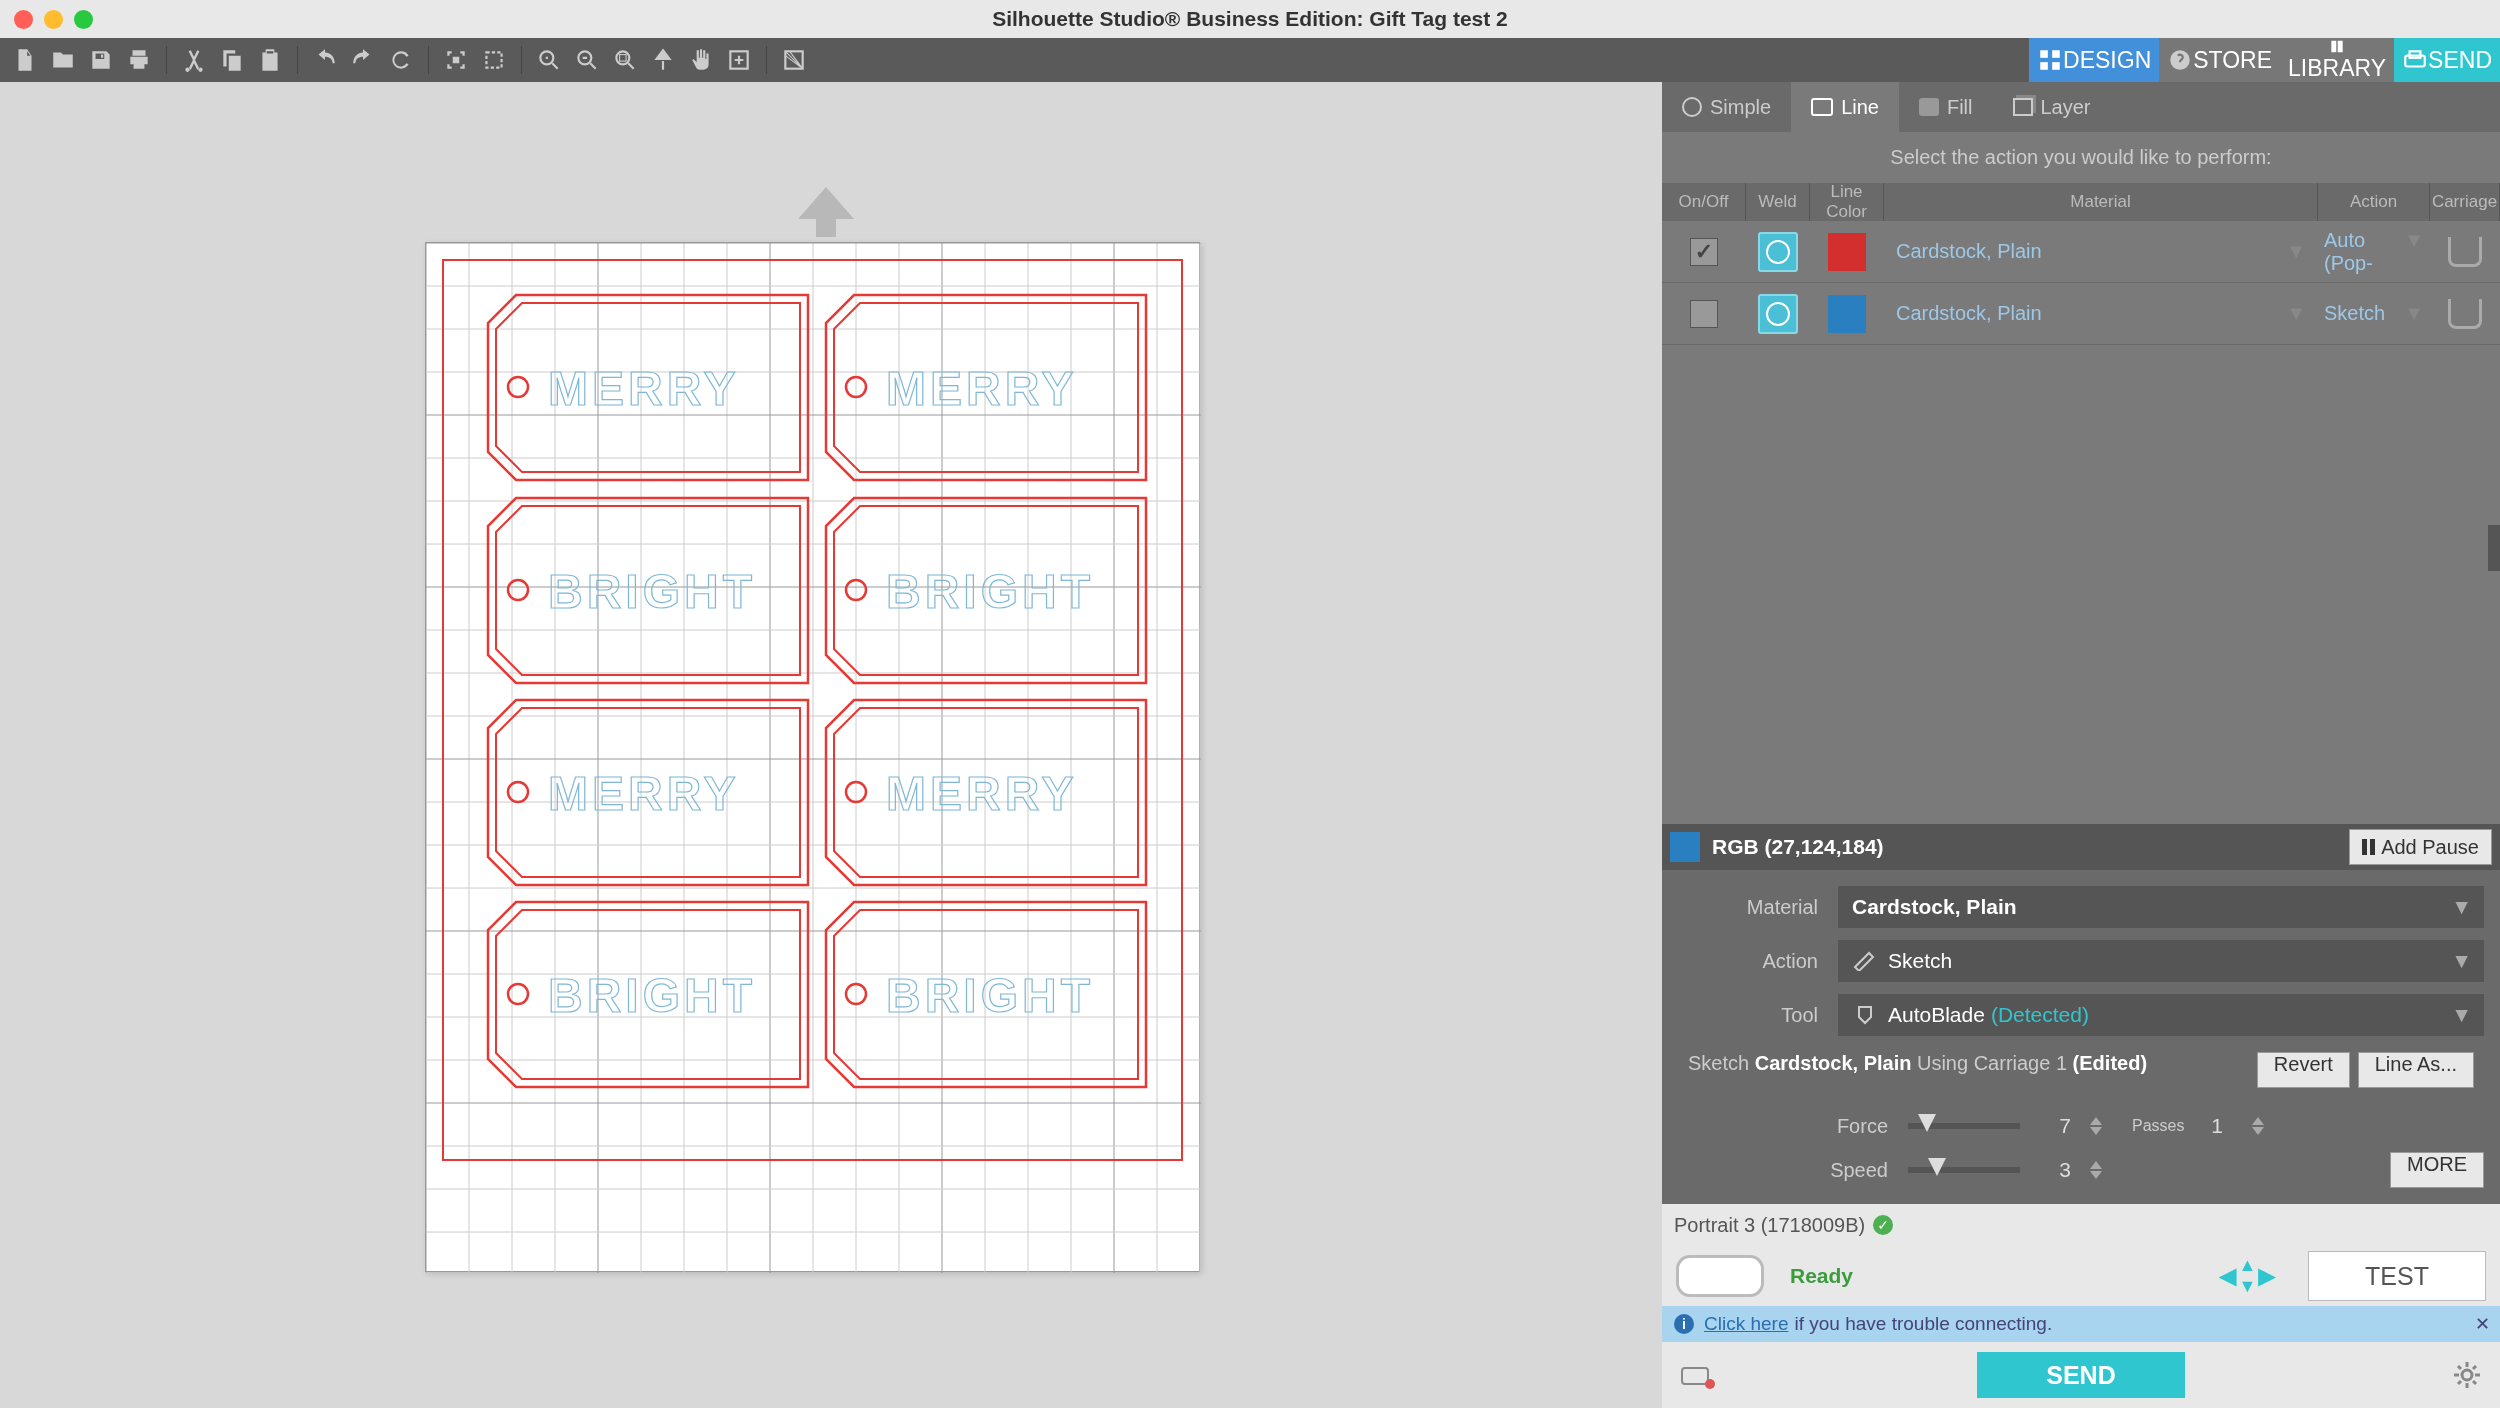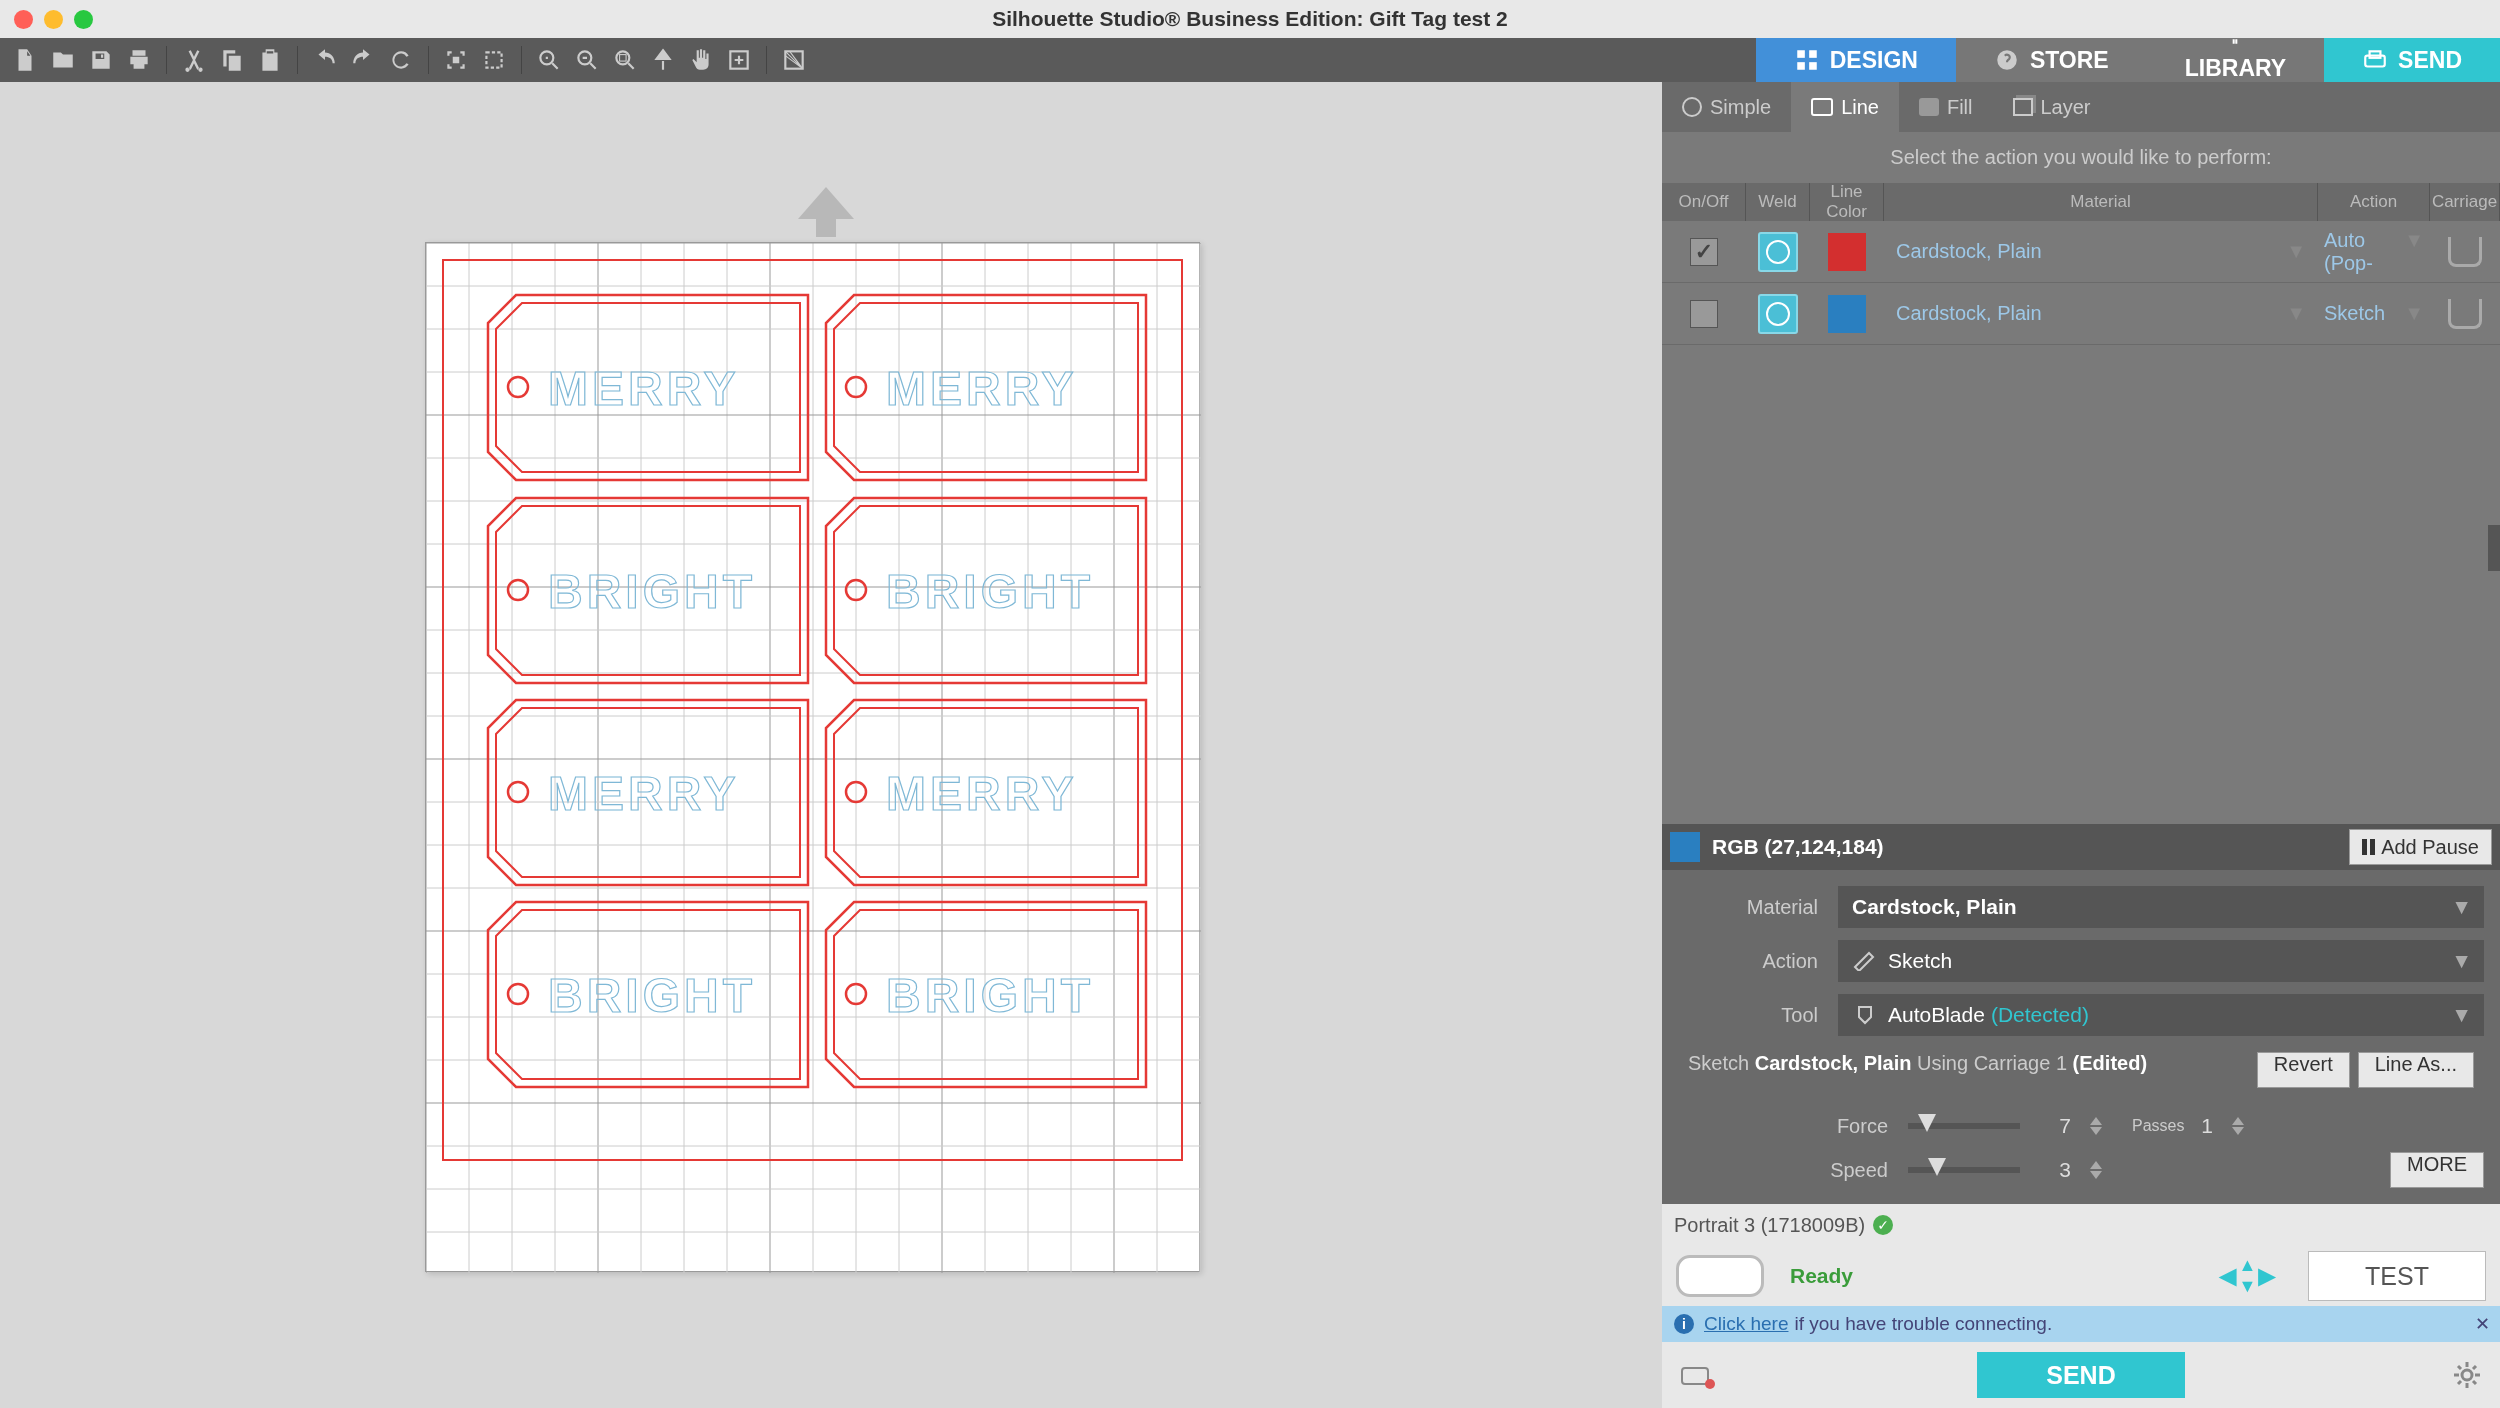--- a/index.html
+++ b/index.html
@@ -11,21 +11,21 @@
 .tl { width: 19px; height: 19px; border-radius: 50%; }
 .tl.r { background: #ff5f57; } .tl.y { background: #febc2e; } .tl.g { background: #28c840; }
 .title { position: absolute; left: 50%; transform: translateX(-50%); font-size: 21px; font-weight: 600; color: #333; }
 
 .toolbar { height: 44px; background: #5a5a5a; display: flex; align-items: center; justify-content: space-between; }
 .tb-left { display: flex; align-items: center; gap: 4px; padding-left: 8px; }
 .tb-ico { width: 34px; height: 34px; display: flex; align-items: center; justify-content: center; color: #ccc; cursor: pointer; }
 .tb-ico svg { width: 26px; height: 26px; fill: #ccc; }
 .tb-sep { width: 1px; height: 28px; background: #444; margin: 0 6px; }
 .tb-right { display: flex; height: 100%; }
-.big-tab { height: 100%; display: flex; align-items: center; gap: 10px; padding: 0 38px; font-size: 23px; font-weight: 700; color: #fff; cursor: pointer; }
+.big-tab { height: 100%; display: flex; align-items: center; padding: 0 8px; font-size: 23px; font-weight: 400; color: #fff; cursor: pointer; }
 .big-tab.design { background: #4290d9; }
 .big-tab.store { background: #777; }
 .big-tab.library { background: #777; flex-direction: column; }
 .big-tab.send { background: #30c6d0; }
 .big-tab svg { width: 26px; height: 26px; fill: #fff; }
 
 .main { display: flex; height: calc(1408px - 38px - 44px); }
 .canvas-area { flex: 1; background: #d8d8d8; position: relative; overflow: hidden; }
 .arrow-up { position: absolute; left: 798px; top: 105px; width: 0; height: 0; border-left: 28px solid transparent; border-right: 28px solid transparent; border-bottom: 32px solid #b8b8b8; }
 .arrow-up::after { content: ''; position: absolute; left: -10px; top: 32px; width: 20px; height: 18px; background: #b8b8b8; }
@@ -90,21 +90,21 @@
 .sliders { background: #6a6a6a; padding: 6px 16px 12px; }
 .sl-row { display: flex; align-items: center; height: 44px; }
 .sl-lbl { width: 230px; text-align: right; padding-right: 20px; color: #ccc; font-size: 20px; }
 .sl-track { width: 112px; height: 6px; background: #555; position: relative; margin-right: 20px; }
 .sl-thumb { position: absolute; top: -9px; width: 0; height: 0; border-left: 9px solid transparent; border-right: 9px solid transparent; border-top: 18px solid #ddd; }
 .sl-num { width: 50px; text-align: center; color: #ddd; font-size: 21px; }
 .sl-spin { display: flex; flex-direction: column; gap: 2px; margin-right: 30px; }
 .sl-spin span { width: 0; height: 0; border-left: 6px solid transparent; border-right: 6px solid transparent; cursor: pointer; }
 .sl-spin .up { border-bottom: 8px solid #aaa; }
 .sl-spin .dn { border-top: 8px solid #aaa; }
-.passes { display: flex; align-items: center; }
+.passes { display: flex; align-items: center; gap: 10px; }
 .passes-lbl { font-size: 16px; line-height: 1; color: #ccc; width: 50px; }
 
 .device-bar { height: 42px; background: #e8e8e8; display: flex; align-items: center; padding: 0 12px; font-size: 20px; color: #555; }
 .dev-ok { width: 20px; height: 20px; background: #4caf50; border-radius: 50%; margin-left: 8px; display: flex; align-items: center; justify-content: center; color: #fff; font-size: 14px; }
 
 .ready-bar { height: 60px; background: #e8e8e8; display: flex; align-items: center; padding: 0 14px; gap: 26px; }
 .dev-ico { width: 88px; height: 42px; border: 3px solid #bbb; border-radius: 14px; background: #fff; }
 .ready { color: #3a9c3a; font-size: 21px; font-weight: 600; flex: 1; }
 .arrows { color: #30c6d0; font-size: 30px; display: flex; align-items: center; }
 .test-btn { width: 178px; height: 50px; background: #fff; border: 1px solid #bbb; font-size: 25px; font-weight: 500; color: #555; cursor: pointer; display: flex; align-items: center; justify-content: center; }

